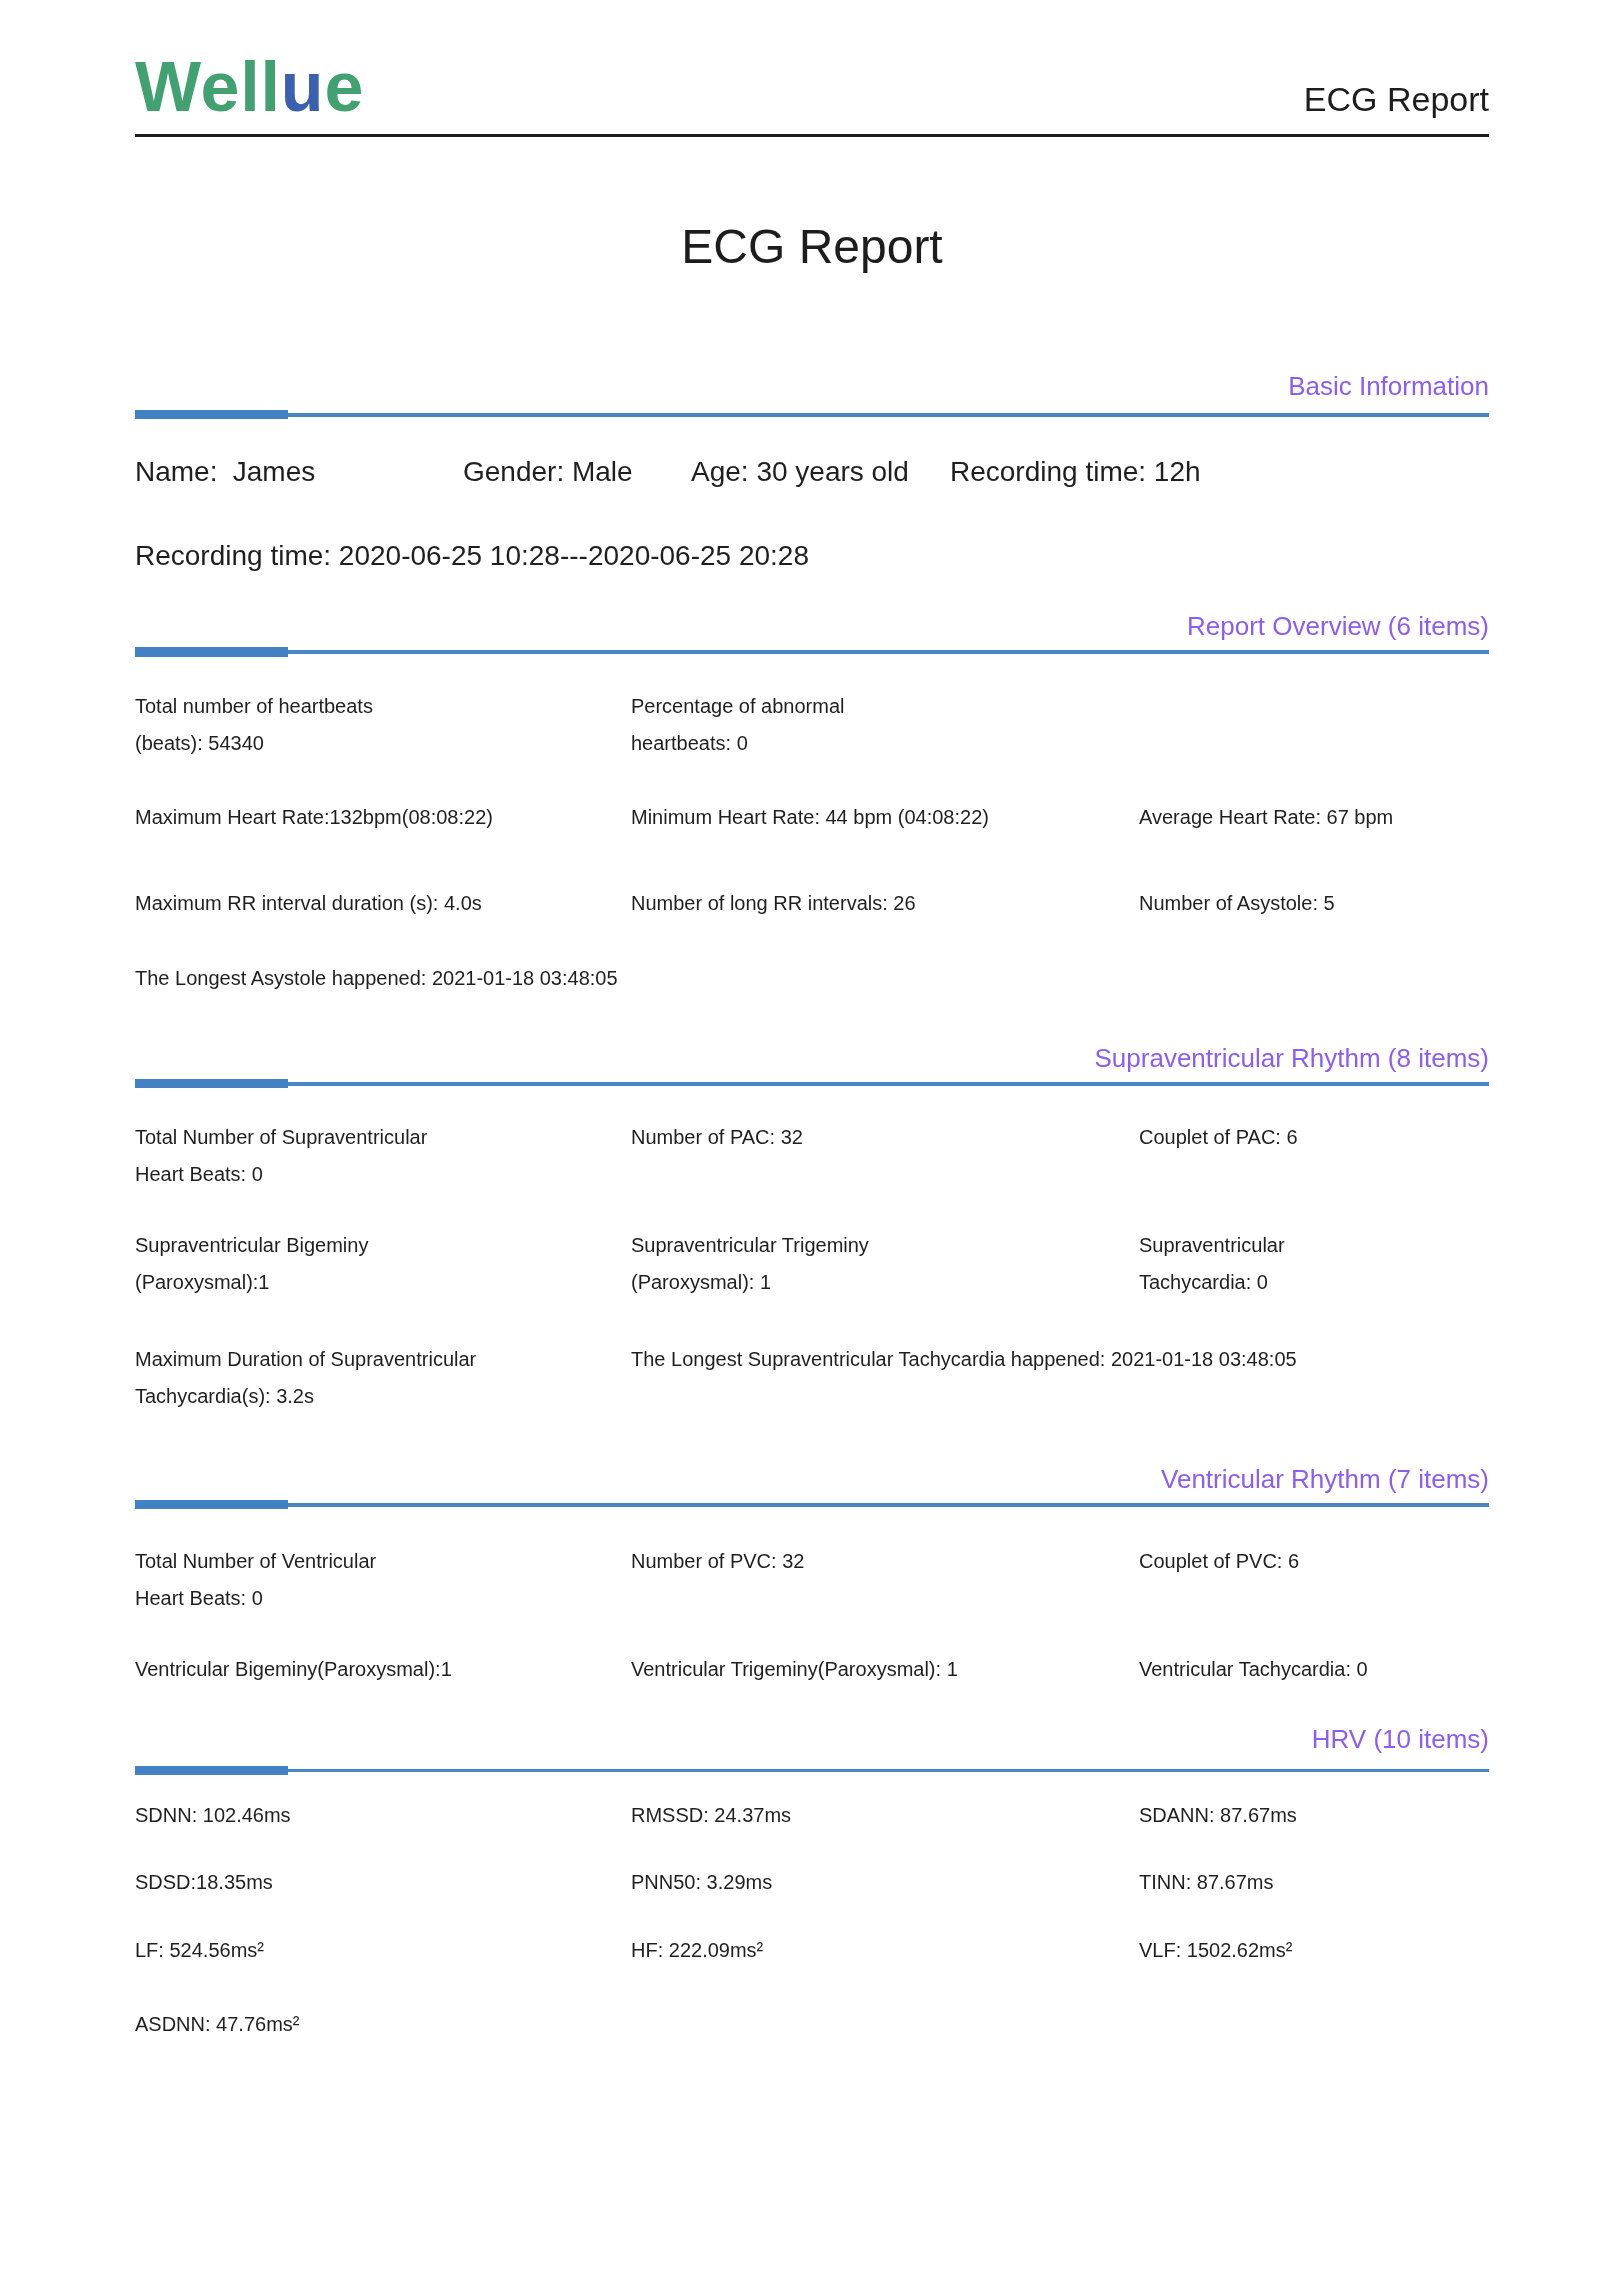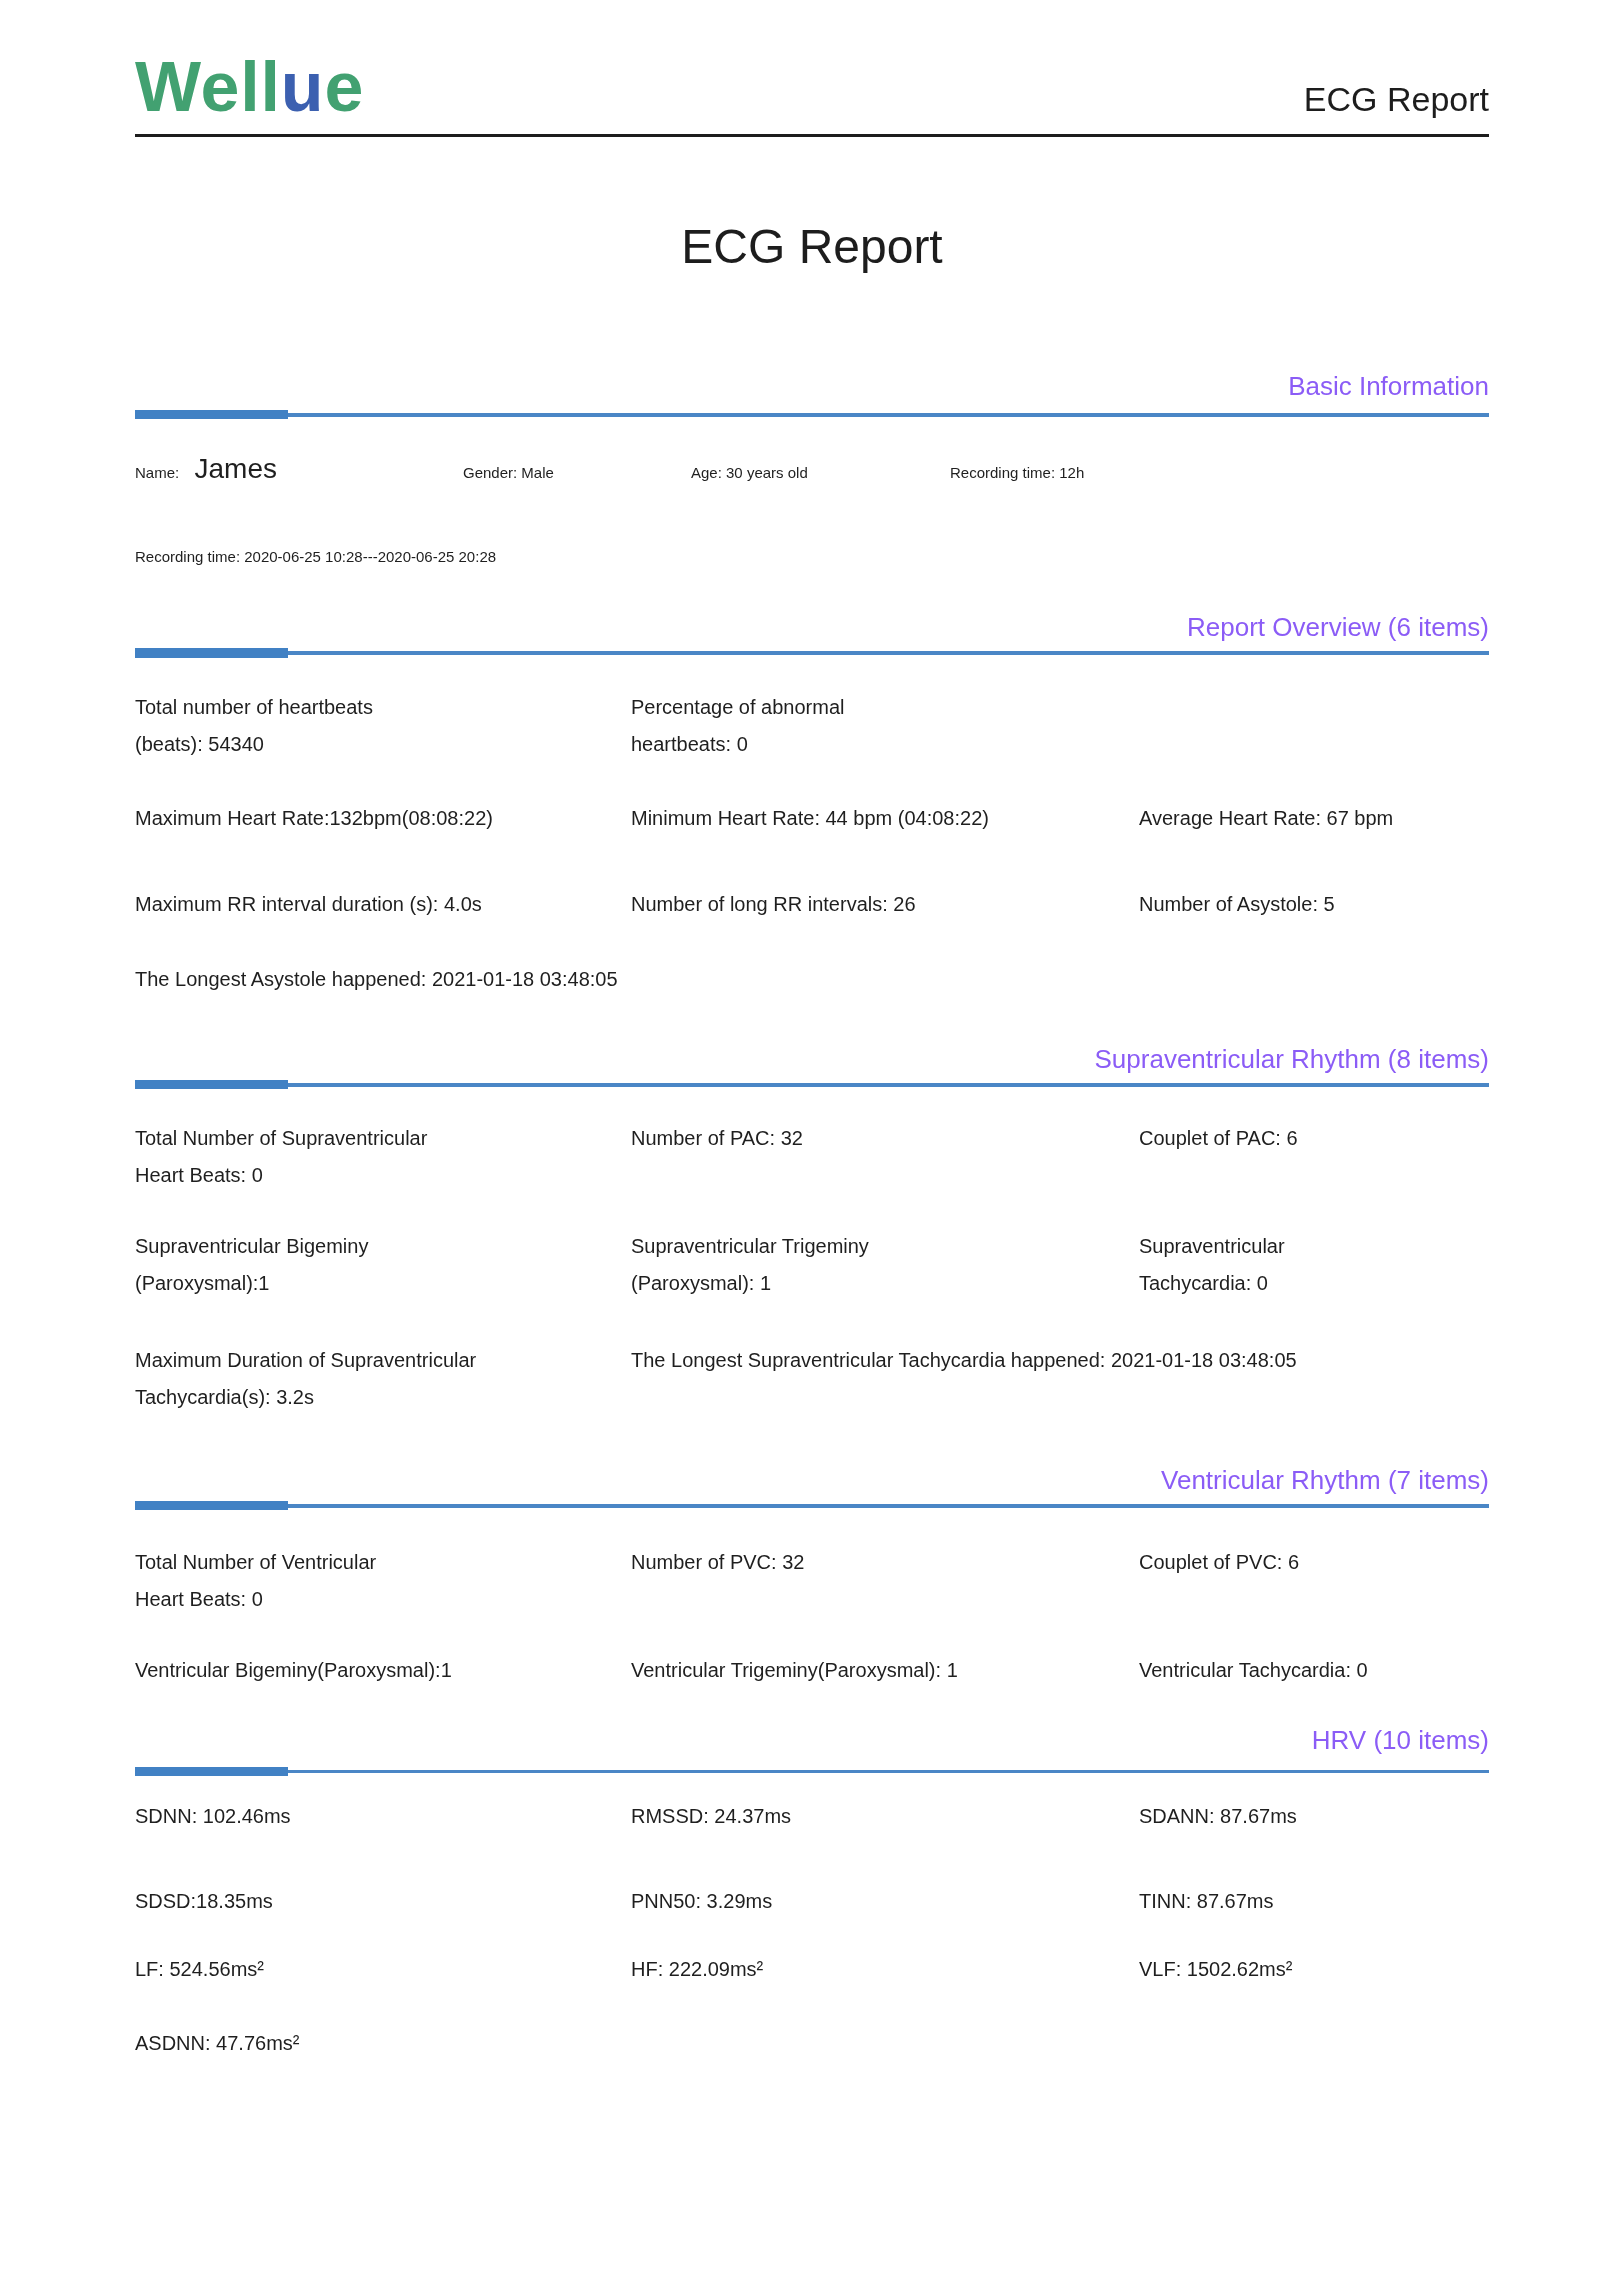--- a/index.html
+++ b/index.html
@@ -36,28 +36,28 @@
   .c1{width:496px;}
   .c2{width:508px;}
   .c3{flex:1;}
   .cspan{flex:1;}
   
   .info-row{display:flex;margin-top:34px;align-items:baseline;}
   .seg1{width:328px;}
   .seg2{width:228px;}
   .seg3{width:259px;}
   .seg4{flex:1;}
-  .info-label{font-size:15px;line-height:37px;}
+  .info-label{font-size:28px;line-height:37px;}
   .name-value{font-size:28px;margin-left:15.3px;}
   .info-row2{margin-top:47px;}
   
   .ov-r1{margin-top:31px;}  .ov-r2{margin-top:37px;}  .ov-r3{margin-top:49px;}  .ov-r4{margin-top:38px;}
   .sv-r1{margin-top:31px;}  .sv-r2{margin-top:34px;}  .sv-r3{margin-top:40px;}
   .vt-r1{margin-top:34px;}  .vt-r2{margin-top:34px;}  .vt-r3{margin-top:35px;}
-  .hr-r1{margin-top:22px;}  .hr-r2{margin-top:48px;}  .hr-r3{margin-top:31px;}  .hr-r4{margin-top:37px;}
+  .hr-r1{margin-top:22px;}  .hr-r2{margin-top:30px;}  .hr-r3{margin-top:31px;}  .hr-r4{margin-top:37px;}
 </style>
 </head>
 <body>
 
 <div class="page">
   <div class="content">
 
     <div class="hdr">
       <div class="logo">
         <span class="lg">Well</span><span class="lb">u</span><span class="lg">e</span>

